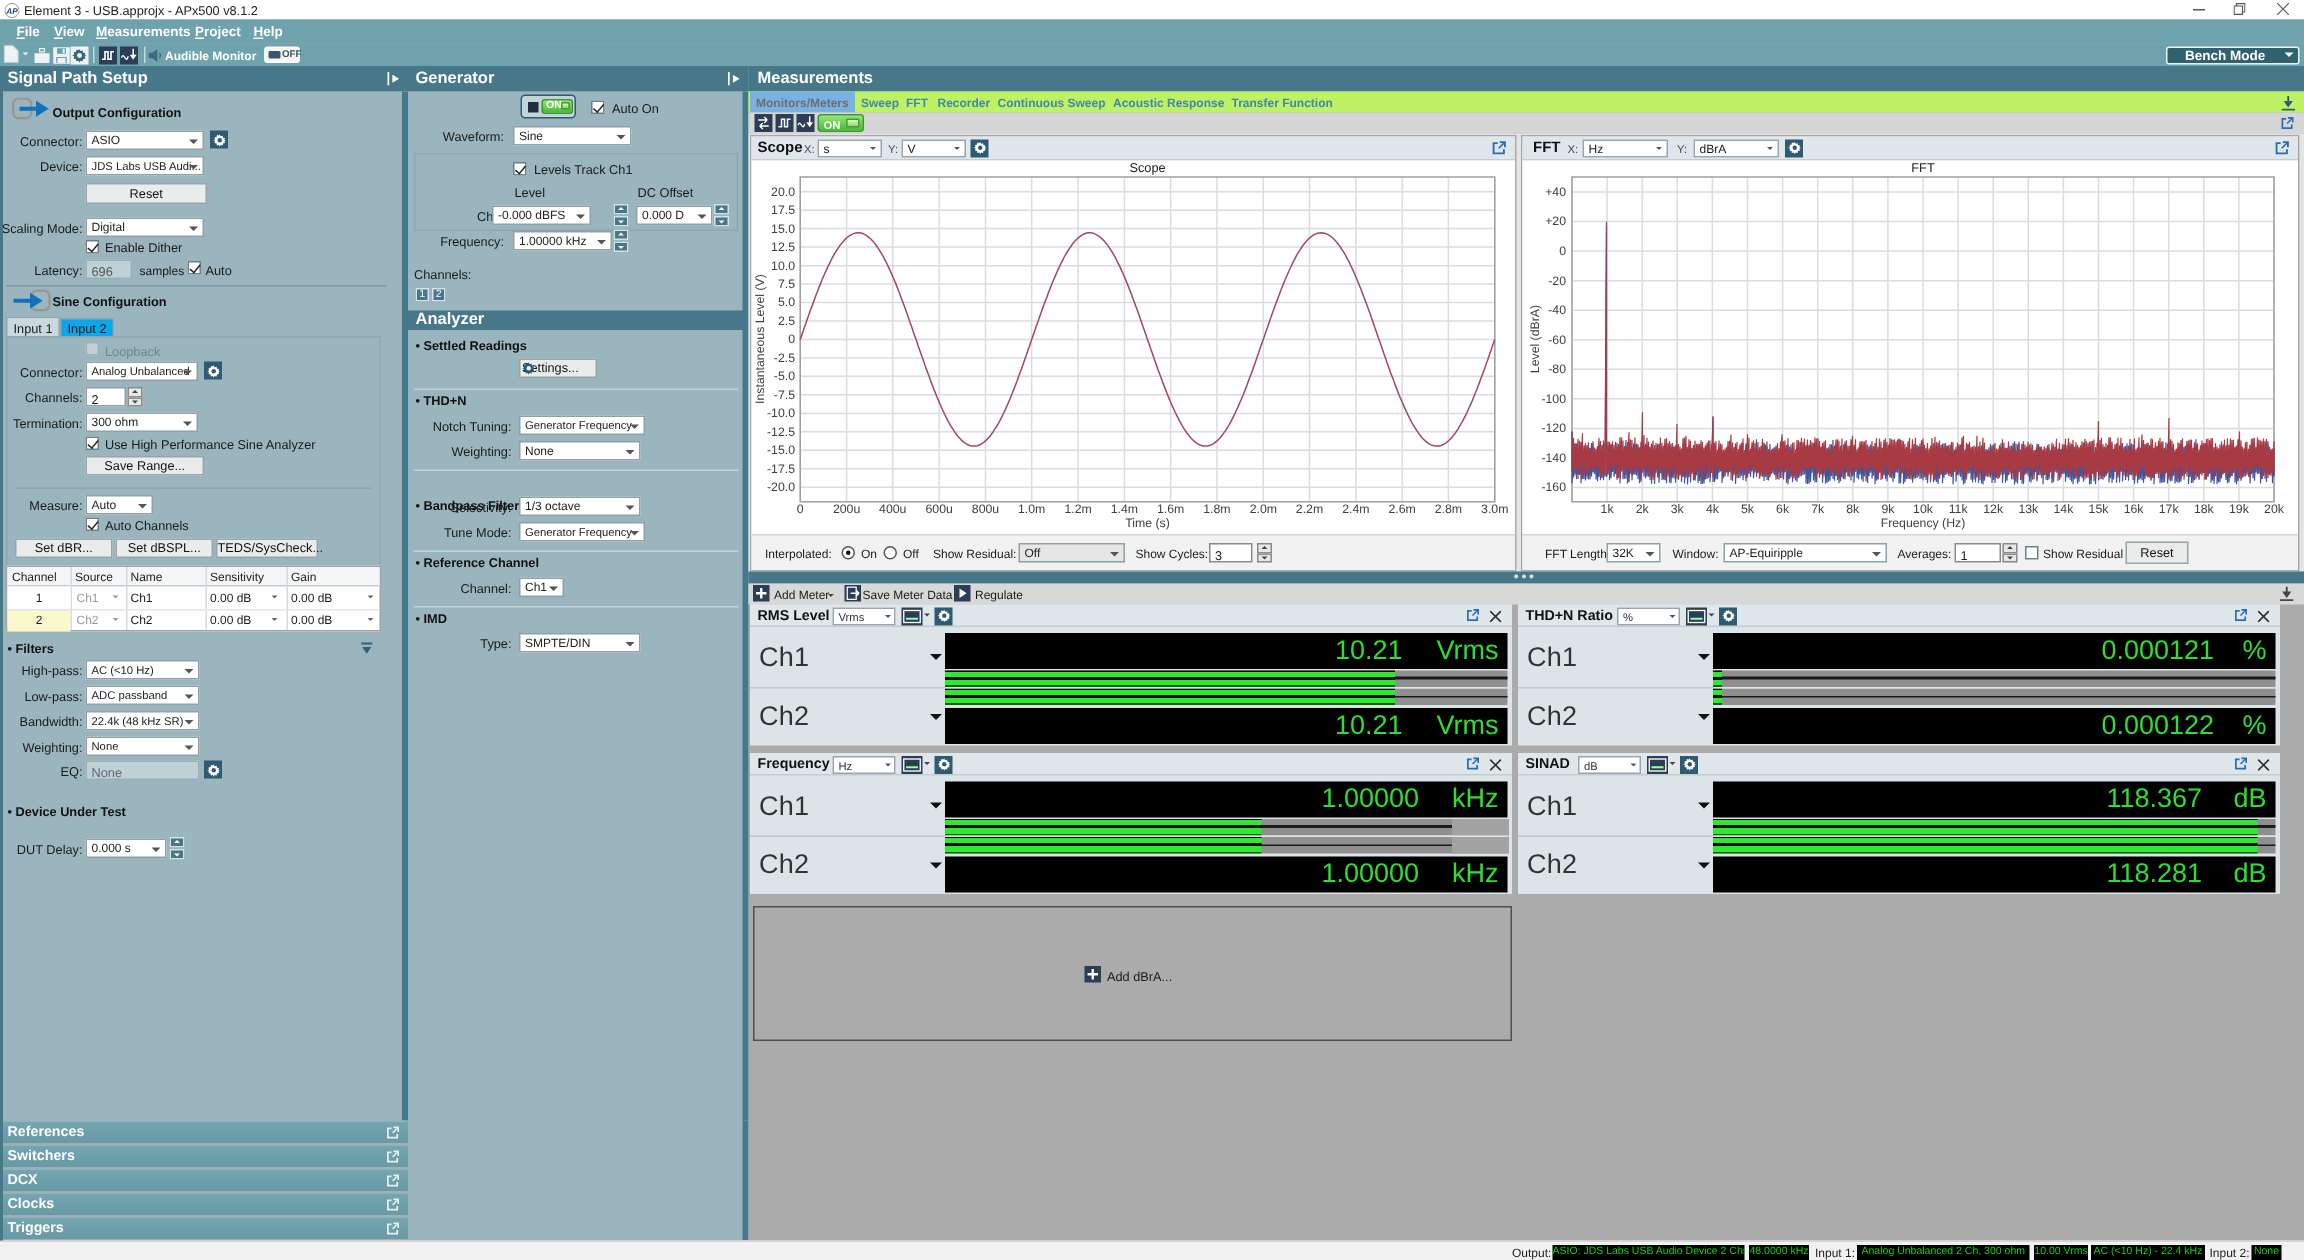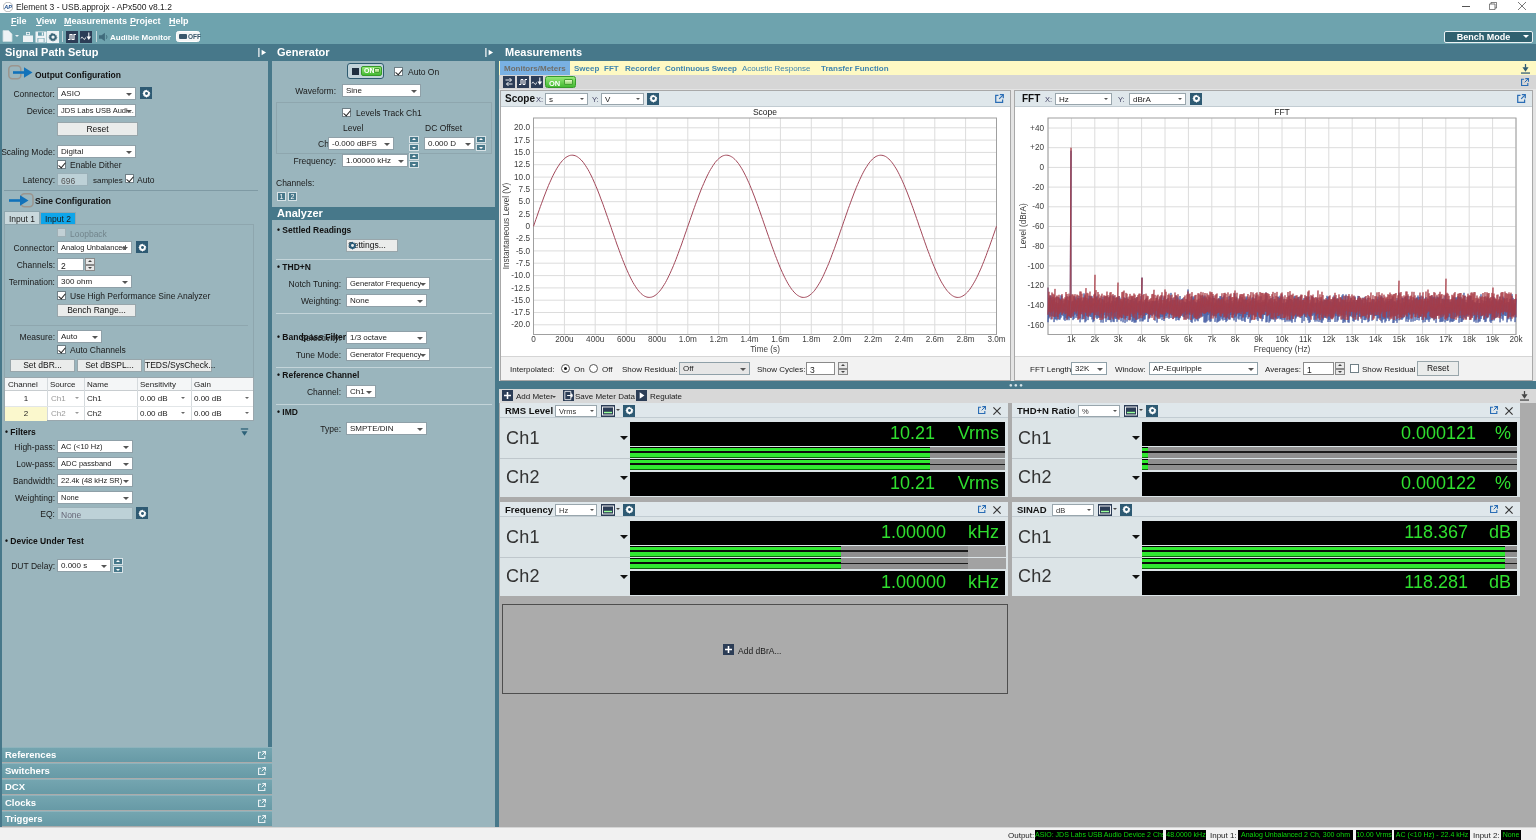--- a/index.html
+++ b/index.html
@@ -153,21 +153,21 @@
     <span class="rl" style="right:213px;top:199px">Channels:</span>
     <div class="abs" style="left:57px;top:197px;width:27px;height:13px;background:#fff;border:1px solid #8fa0a8;padding:1.5px 0 0 3px">2</div>
     <div class="gspin" style="left:85px;top:197px">
       <div class="up"></div>
       <div class="dn"></div>
     </div>
     <span class="rl" style="right:213px;top:216px">Termination:</span>
     <div class="dd" style="left:57px;top:214px;width:75px">300 ohm</div>
     <div class="cb chk" style="left:57px;top:230px"></div>
     <span class="rl" style="left:70px;top:230px">Use High Performance Sine Analyzer</span>
-    <div class="btn" style="left:57px;top:243px;width:79px;height:13px;line-height:11px">Bench Range...</div>
+    <div class="btn" style="left:57px;top:243px;width:79px;height:13px;line-height:11px">Save Range...</div>
     <div class="sep" style="left:10px;top:264px;width:238px;background:#8ea6ae"></div>
     <span class="rl" style="right:213px;top:271px">Measure:</span>
     <div class="dd" style="left:57px;top:269px;width:45px">Auto</div>
     <div class="cb chk" style="left:57px;top:284px"></div>
     <span class="rl" style="left:70px;top:284px">Auto Channels</span>
     <div class="btn" style="left:10px;top:298px;width:65px;height:13px;line-height:11px">Set dBR...</div>
     <div class="btn" style="left:77px;top:298px;width:65px;height:13px;line-height:11px">Set dBSPL...</div>
     <div class="btn" style="left:144px;top:298px;width:68px;height:13px;line-height:11px">TEDS/SysCheck...</div>
     <div class="abs" style="left:4px;top:316px;width:250px;height:44px;background:#fff;border:1px solid #9aa7ad;font-size:8px">
       <div class="abs" style="left:0;top:0;width:248px;height:13px;background:#f4f6f7;border-bottom:1px solid #c8cdd0"></div>
@@ -318,28 +318,28 @@
     <span class="bl" style="left:5px;top:150px">• Reference Channel</span>
     <span class="rl" style="right:154px;top:167px">Channel:</span>
     <div class="dd" style="left:74px;top:165px;width:30px">Ch1</div>
     <div class="sep" style="left:4px;top:184px;width:216px;background:#c3d4d9"></div>
     <span class="bl" style="left:5px;top:187px">• IMD</span>
     <span class="rl" style="right:154px;top:204px">Type:</span>
     <div class="dd" style="left:74px;top:202px;width:81px">SMPTE/DIN</div>
   </div>
 <div class="phead" style="left:499px;top:44px;width:1037px;height:17px;padding-left:6px">Measurements</div>
 <div class="abs" style="left:499px;top:61px;width:1037px;height:766px;background:#ababab"></div>
-<div class="abs" style="left:499px;top:61px;width:1037px;height:14px;background:#fef9c3">
+<div class="abs" style="left:499px;top:61px;width:1037px;height:14px;background:#bef264">
     <div class="abs" style="left:1px;top:0;width:70px;height:14px;background:#79b1e3"></div>
     <span class="abs" style="left:5px;top:2.5px;font-size:8px;font-weight:bold;color:#6f6e69">Monitors/Meters</span>
     <span class="abs" style="left:75px;top:2.5px;font-size:8px;font-weight:bold;color:#4186ae">Sweep</span>
     <span class="abs" style="left:105px;top:2.5px;font-size:8px;font-weight:bold;color:#4186ae">FFT</span>
     <span class="abs" style="left:126px;top:2.5px;font-size:8px;font-weight:bold;color:#4186ae">Recorder</span>
     <span class="abs" style="left:166px;top:2.5px;font-size:8px;font-weight:bold;color:#4186ae">Continuous Sweep</span>
-    <span class="abs" style="left:243px;top:2.5px;font-size:8px;font-weight:normal;color:#4186ae">Acoustic Response</span>
+    <span class="abs" style="left:243px;top:2.5px;font-size:8px;font-weight:bold;color:#4186ae">Acoustic Response</span>
     <span class="abs" style="left:322px;top:2.5px;font-size:8px;font-weight:bold;color:#4186ae">Transfer Function</span>
     <svg class="abs" style="right:6px;top:3px" width="9" height="10" viewBox="0 0 10 11">
       <path stroke="#2e5a73" stroke-width="1.4" d="M0 10h10"></path>
       <path fill="#2e5a73" d="M5 8.5L1.6 3.6h6.8z"></path>
       <path stroke="#2e5a73" stroke-width="1.4" d="M5 0v4"></path>
     </svg>
   </div>
 <div class="abs" style="left:499px;top:75px;width:1037px;height:14px;background:#d6d6d6">
     <div class="abs" style="left:4px;top:1px;width:12px;height:12px;background:#2c3d56"><svg width="12" height="12" viewBox="0 0 12 12">
         <path fill="none" stroke="#fff" stroke-width="0.9" d="M2.5 4h6M8.5 4l-2-2M8.5 4l-2 2M9.5 8h-6M3.5 8l2-2M3.5 8l2 2"></path>

